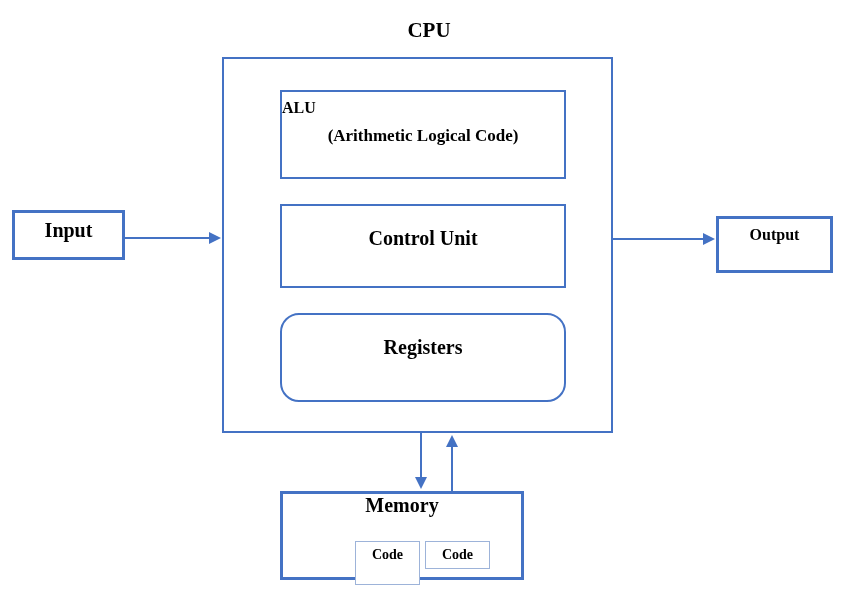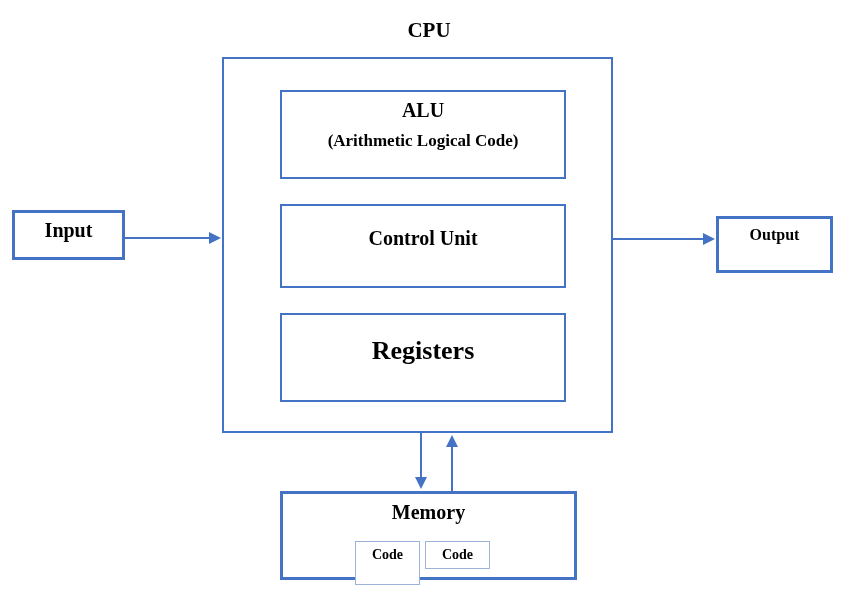--- a/index.html
+++ b/index.html
@@ -41,51 +41,51 @@
   .cpu-box {
     left: 222px; top: 57px;
     width: 391px; height: 376px;
     background: transparent;
   }
   .alu-box {
     left: 280px; top: 90px;
     width: 286px; height: 89px;
     padding-top: 7px;
   }
-  .alu-box .line1 { font-size: 20px; font-weight: bold; text-align: center; }
+  .alu-box .line1 { font-size: 16px; font-weight: bold; text-align: left; }
   .alu-box .line2 { font-size: 17px; font-weight: bold; text-align: center; margin-top: 9px; }
 
   .control-unit-box {
     left: 280px; top: 204px;
     width: 286px; height: 84px;
     padding-top: 21px;
     font-size: 20px;
   }
   .registers-box {
     left: 280px; top: 313px;
     width: 286px; height: 89px;
     padding-top: 21px;
-    font-size: 26px;
+    font-size: 20px;
+    border-radius: 19px;
   }
   .input-box {
     left: 12px; top: 210px;
     width: 113px; height: 50px;
     padding-top: 6px;
     font-size: 20px;
   }
   .output-box {
     left: 716px; top: 216px;
     width: 117px; height: 57px;
     padding-top: 7px;
     font-size: 16px;
   }
   .memory-box {
     left: 280px; top: 491px;
-    width: 297px; height: 89px;
-    padding-top: 7px;
+    width: 244px; height: 89px;
     font-size: 20px;
   }
   .code-box {
     left: 355px; top: 541px;
     width: 65px; height: 44px;
     font-size: 14px;
     line-height: 26px;
   }
   .data-box {
     left: 425px; top: 541px;

